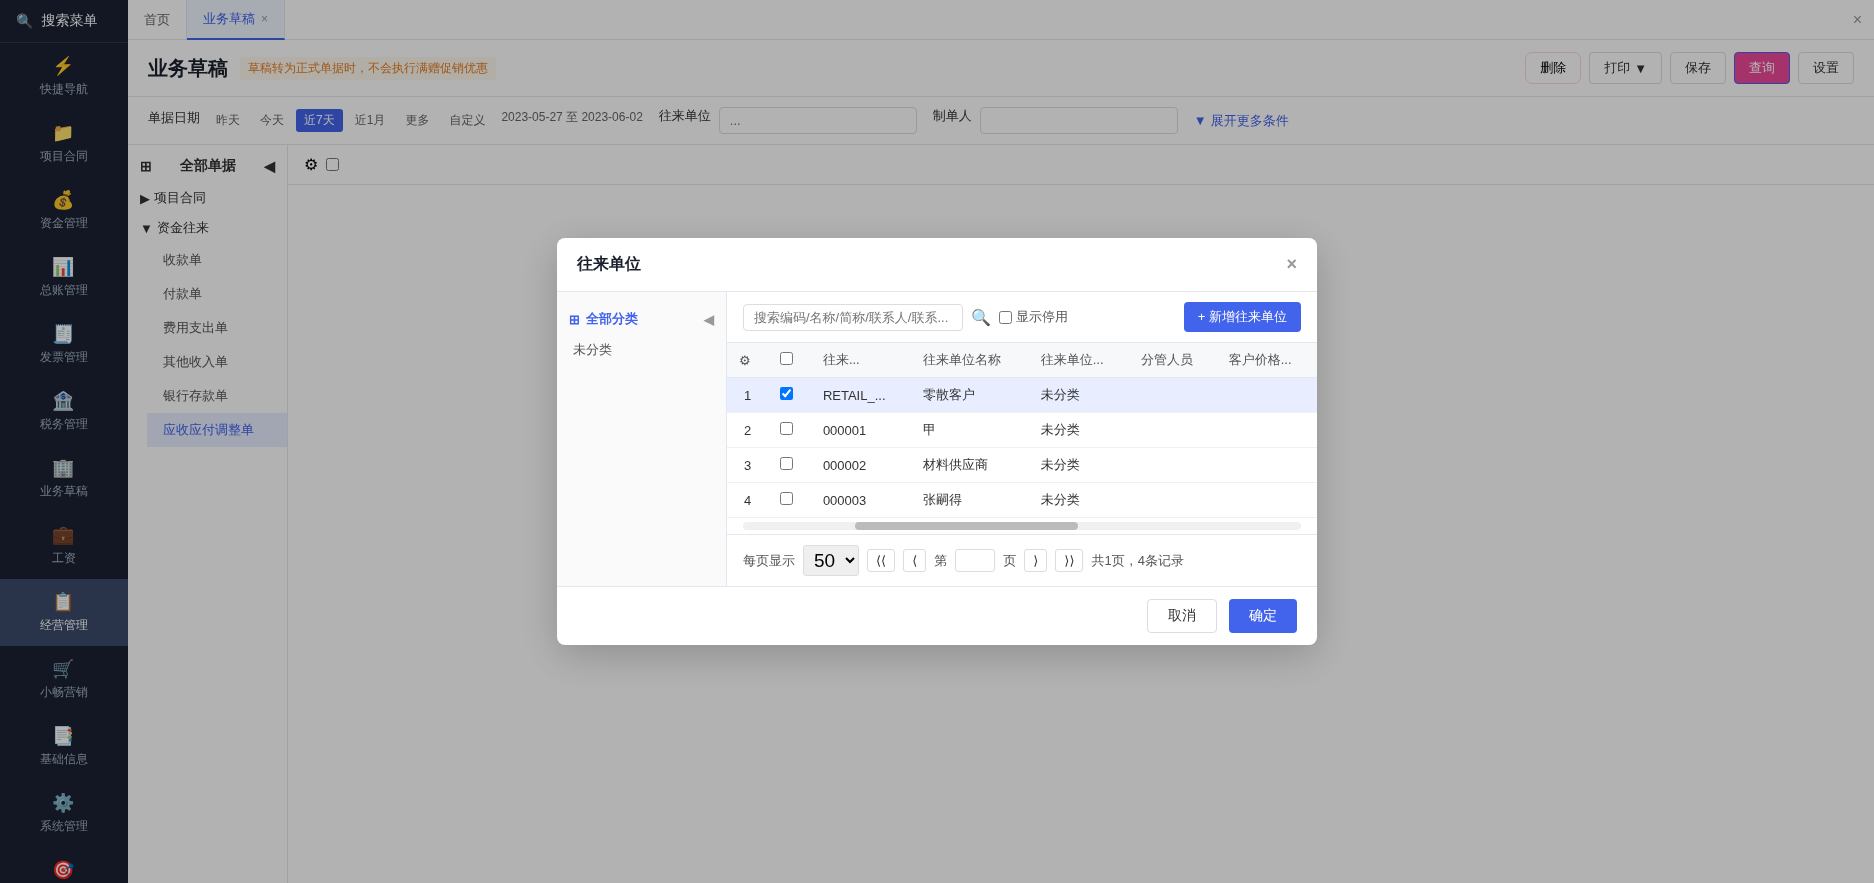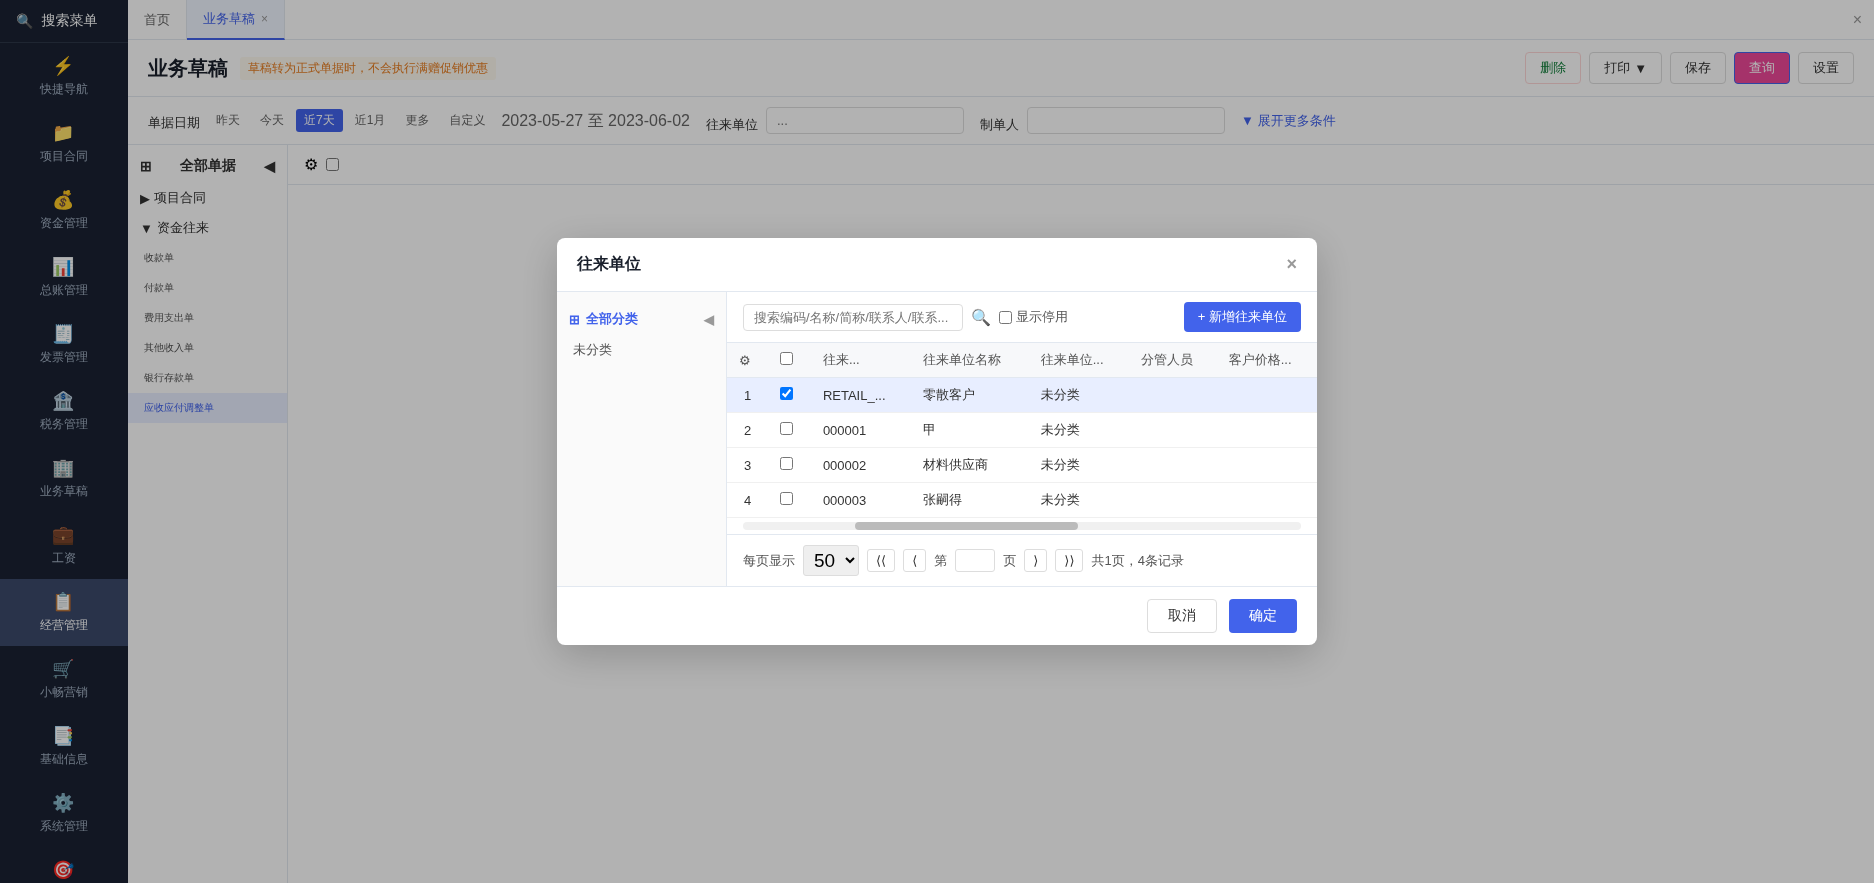--- a/index.html
+++ b/index.html
@@ -74,53 +74,53 @@
       display: flex;
       align-items: center;
       gap: 12px;
       border-bottom: 1px solid #e2e8f0;
     }
     .page-title { font-size: 20px; font-weight: bold; color: #1a202c; }
     .page-subtitle { font-size: 12px; color: #e67e22; background: #fef9f0; padding: 3px 8px; border-radius: 3px; }
     .header-actions { margin-left: auto; display: flex; gap: 8px; align-items: center; }
     .btn { padding: 6px 14px; border-radius: 4px; font-size: 13px; cursor: pointer; border: 1px solid #ddd; background: white; color: #333; display: flex; align-items: center; gap: 4px; }
     .btn-primary { background: #ec4899; color: white; border-color: #4263eb; }
-    .btn-danger { color: #15803d; border-color: #fed7d7; }
+    .btn-danger { color: #000000; border-color: #fed7d7; border-radius: 7px; }
 
     
     .filter-bar {
       background: white;
       padding: 10px 20px;
       display: flex;
       align-items: center;
       gap: 16px;
       border-bottom: 1px solid #e2e8f0;
       flex-wrap: wrap;
     }
-    .filter-group { display: flex; align-items: flex-end; gap: 8px; font-size: 13px; color: #333; }
+    .filter-group { display: flex; align-items: flex-start; gap: 8px; font-size: 13px; color: #333; }
     .date-pills { display: flex; gap: 4px; }
     .date-pill { padding: 3px 8px; border-radius: 3px; font-size: 12px; cursor: pointer; color: #666; }
     .date-pill.active { background: #4263eb; color: white; }
-    .date-range { font-size: 16px; color: #666; }
+    .date-range { font-size: 12px; color: #666; }
     .filter-field { border: 1px solid #ddd; border-radius: 4px; padding: 5px 10px; font-size: 13px; min-width: 160px; }
     .more-filters { color: #4263eb; font-size: 13px; cursor: pointer; display: flex; align-items: center; gap: 4px; }
 
     
     .content-area { display: flex; flex: 1; overflow: hidden; }
 
     
     .left-panel {
       width: 160px;
       background: white;
       border-right: 1px solid #e2e8f0;
       padding: 12px 0;
       flex-shrink: 0;
     }
     .panel-header { display: flex; align-items: center; justify-content: space-between; padding: 0 12px 8px; font-size: 14px; font-weight: bold; color: #333; }
-    .panel-item { padding: 8px 16px; font-size: 10px; color: #555; cursor: pointer; display: flex; align-items: center; gap: 6px; }
+    .panel-item { padding: 8px 16px; font-size: 13px; color: #555; cursor: pointer; display: flex; align-items: center; gap: 6px; margin-left: 19px; }
     .panel-item.active { background: #e8eeff; color: #4263eb; }
     .panel-group { font-size: 13px; color: #333; padding: 6px 12px; display: flex; align-items: center; gap: 4px; cursor: pointer; }
 
     
     .table-area { flex: 1; overflow: auto; background: white; }
     .table-toolbar { padding: 10px 16px; display: flex; align-items: center; gap: 8px; border-bottom: 1px solid #e2e8f0; }
     .no-data { display: flex; align-items: center; justify-content: center; height: 200px; color: #999; font-size: 14px; }
 
     
     .overlay {

